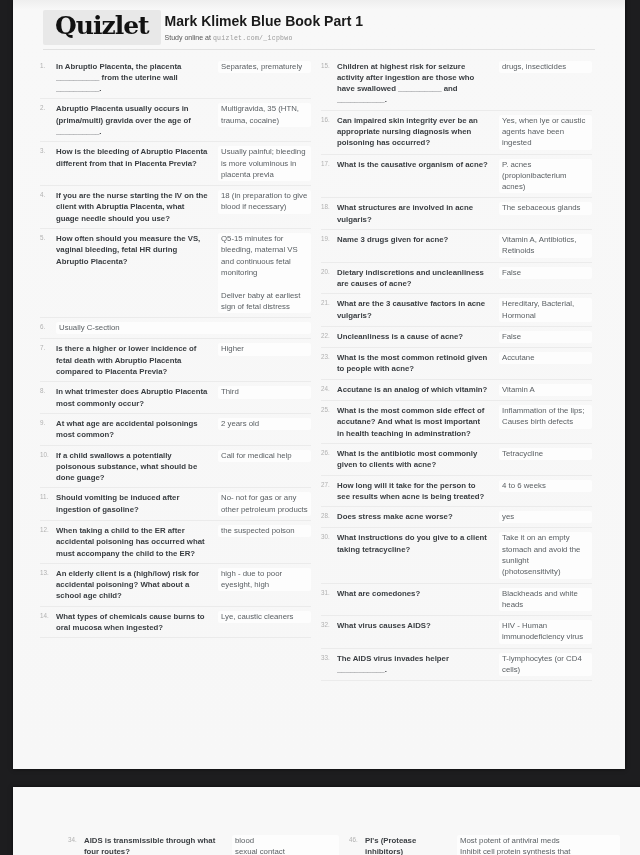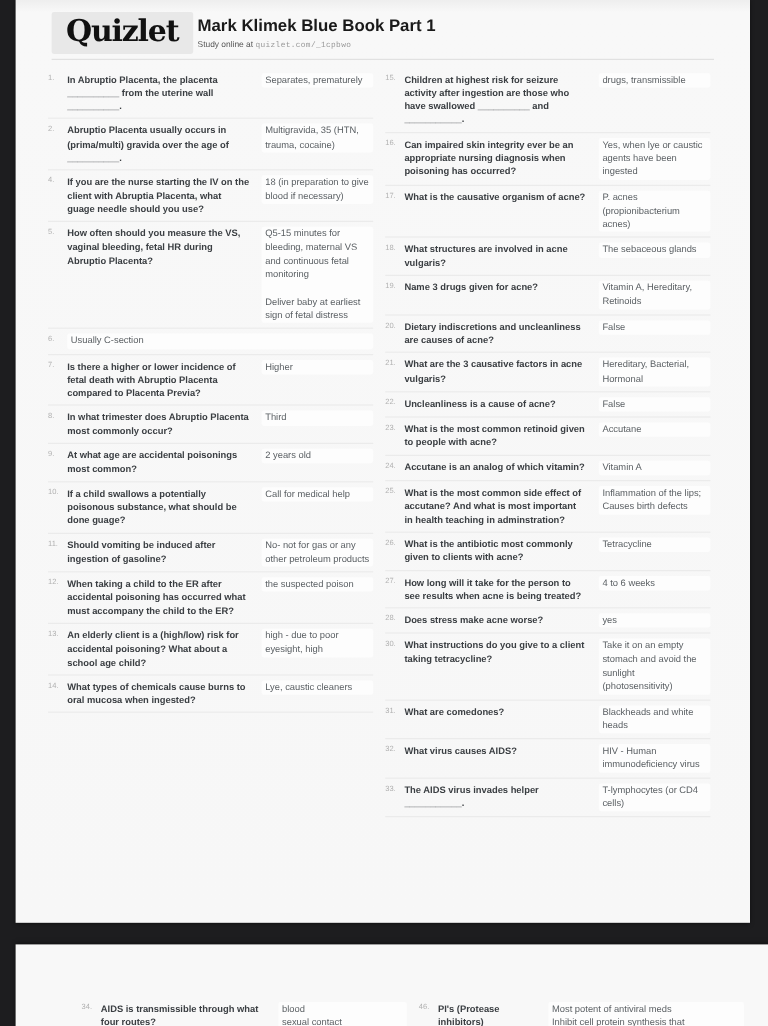--- a/index.html
+++ b/index.html
@@ -75,20 +75,25 @@
     <div class="q">In Abruptio Placenta, the placenta __________ from the uterine wall __________.</div>
     <div class="a">Separates, prematurely</div>
   </div>
 
   <div class="card-row">
     <span class="num">2.</span>
     <div class="q">Abruptio Placenta usually occurs in (prima/multi) gravida over the age of __________.</div>
     <div class="a">Multigravida, 35 (HTN, trauma, cocaine)</div>
   </div>
 
+  <div class="card-row">
+    <span class="num">3.</span>
+    <div class="q">How is the bleeding of Abruptio Placenta different from that in Placenta Previa?</div>
+    <div class="a">Usually painful; bleeding is more voluminous in placenta previa</div>
+  </div>
 
   <div class="card-row">
     <span class="num">4.</span>
     <div class="q">If you are the nurse starting the IV on the client with Abruptia Placenta, what guage needle should you use?</div>
     <div class="a">18 (in preparation to give blood if necessary)</div>
   </div>
 
   <div class="card-row">
     <span class="num">5.</span>
     <div class="q">How often should you measure the VS, vaginal bleeding, fetal HR during Abruptio Placenta?</div>
@@ -147,21 +152,21 @@
   <div class="card-row">
     <span class="num">14.</span>
     <div class="q">What types of chemicals cause burns to oral mucosa when ingested?</div>
     <div class="a">Lye, caustic cleaners</div>
   </div>
 </div>
     <div class="col col-right" id="p1-right">
   <div class="card-row">
     <span class="num">15.</span>
     <div class="q">Children at highest risk for seizure activity after ingestion are those who have swallowed __________ and ___________.</div>
-    <div class="a">drugs, transmissible</div>
+    <div class="a">drugs, insecticides</div>
   </div>
 
   <div class="card-row">
     <span class="num">16.</span>
     <div class="q">Can impaired skin integrity ever be an appropriate nursing diagnosis when poisoning has occurred?</div>
     <div class="a">Yes, when lye or caustic agents have been ingested</div>
   </div>
 
   <div class="card-row">
     <span class="num">17.</span>
@@ -171,21 +176,21 @@
 
   <div class="card-row">
     <span class="num">18.</span>
     <div class="q">What structures are involved in acne vulgaris?</div>
     <div class="a">The sebaceous glands</div>
   </div>
 
   <div class="card-row">
     <span class="num">19.</span>
     <div class="q">Name 3 drugs given for acne?</div>
-    <div class="a">Vitamin A, Hereditary, Retinoids</div>
+    <div class="a">Vitamin A, Antibiotics, Retinoids</div>
   </div>
 
   <div class="card-row">
     <span class="num">20.</span>
     <div class="q">Dietary indiscretions and uncleanliness are causes of acne?</div>
     <div class="a">False</div>
   </div>
 
   <div class="card-row">
     <span class="num">21.</span>

